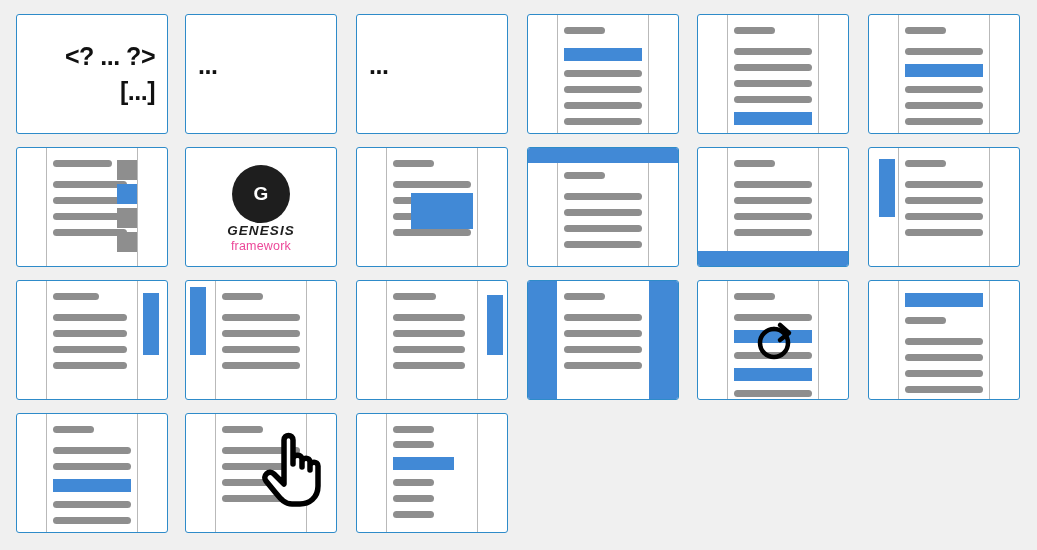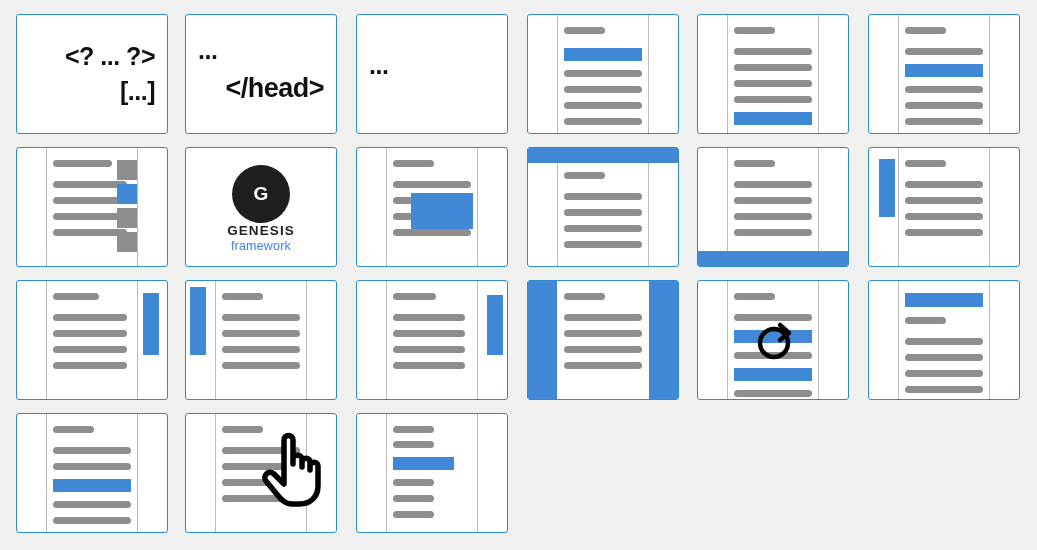--- a/index.html
+++ b/index.html
@@ -134,24 +134,25 @@
     display: flex; align-items: center; justify-content: center;
     color: #fff;
     font-size: 19px;
     font-weight: bold;
   }
   .gname {
     font-size: 13.5px;
     font-weight: bold;
     letter-spacing: 1.1px;
     color: #1e1e1e;
+    font-style: italic;
   }
   .gsub {
     font-size: 12.5px;
-    color: #3b82f6;
+    color: #ec4899;
     letter-spacing: 0.2px;
     margin-top: 1px;
   }
 
   
   .overlay-icon {
     position: absolute;
     z-index: 5;
     pointer-events: none;
   }
@@ -169,21 +170,20 @@
   <div class="card" style="left:16px;top:14px;">
     <div class="code">
       <div class="l1">&lt;? ... ?&gt;</div>
       <div class="l2">[...]</div>
     </div>
   </div>
 
   <div class="card" style="left:185px;top:14px;">
     <div class="code tag">
       <div class="l1">...</div>
-      <div class="l2">&lt;/head&gt;</div>
     </div>
   </div>
 
   <div class="card" style="left:356px;top:14px;">
     <div class="code tag">
       <div class="l1">...</div>
     </div>
   </div>
 
   <div class="card" style="left:527px;top:14px;">

